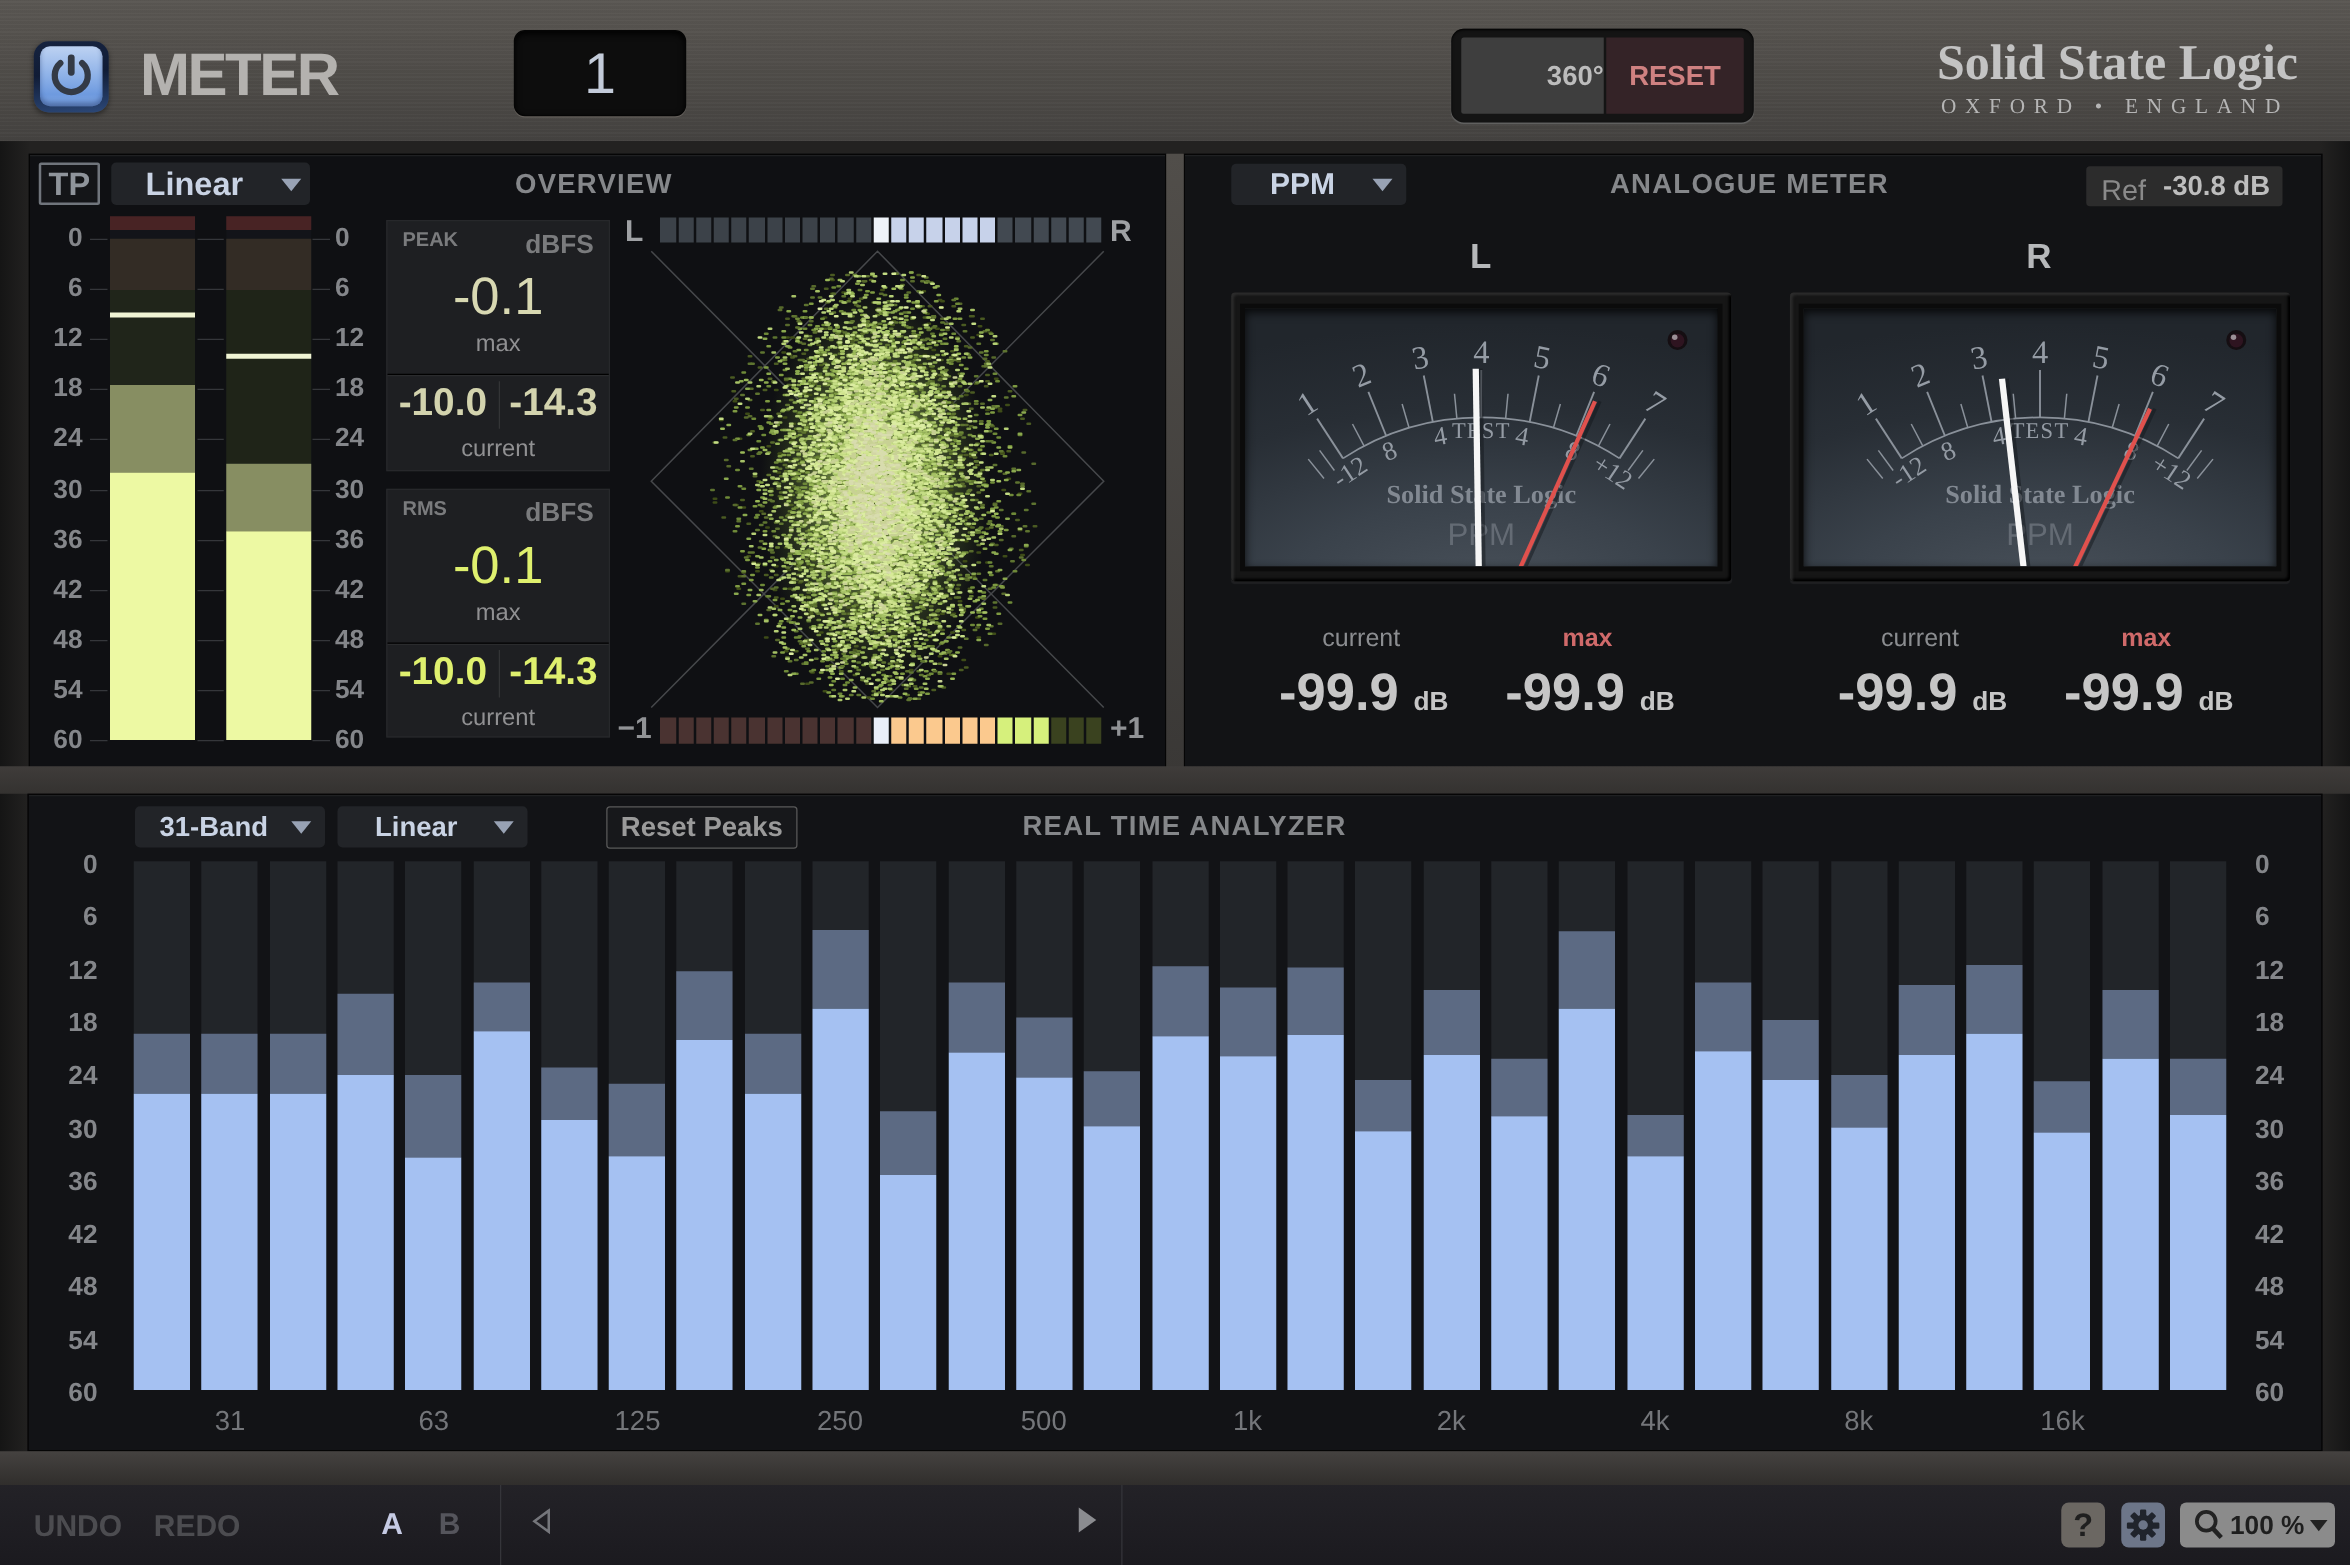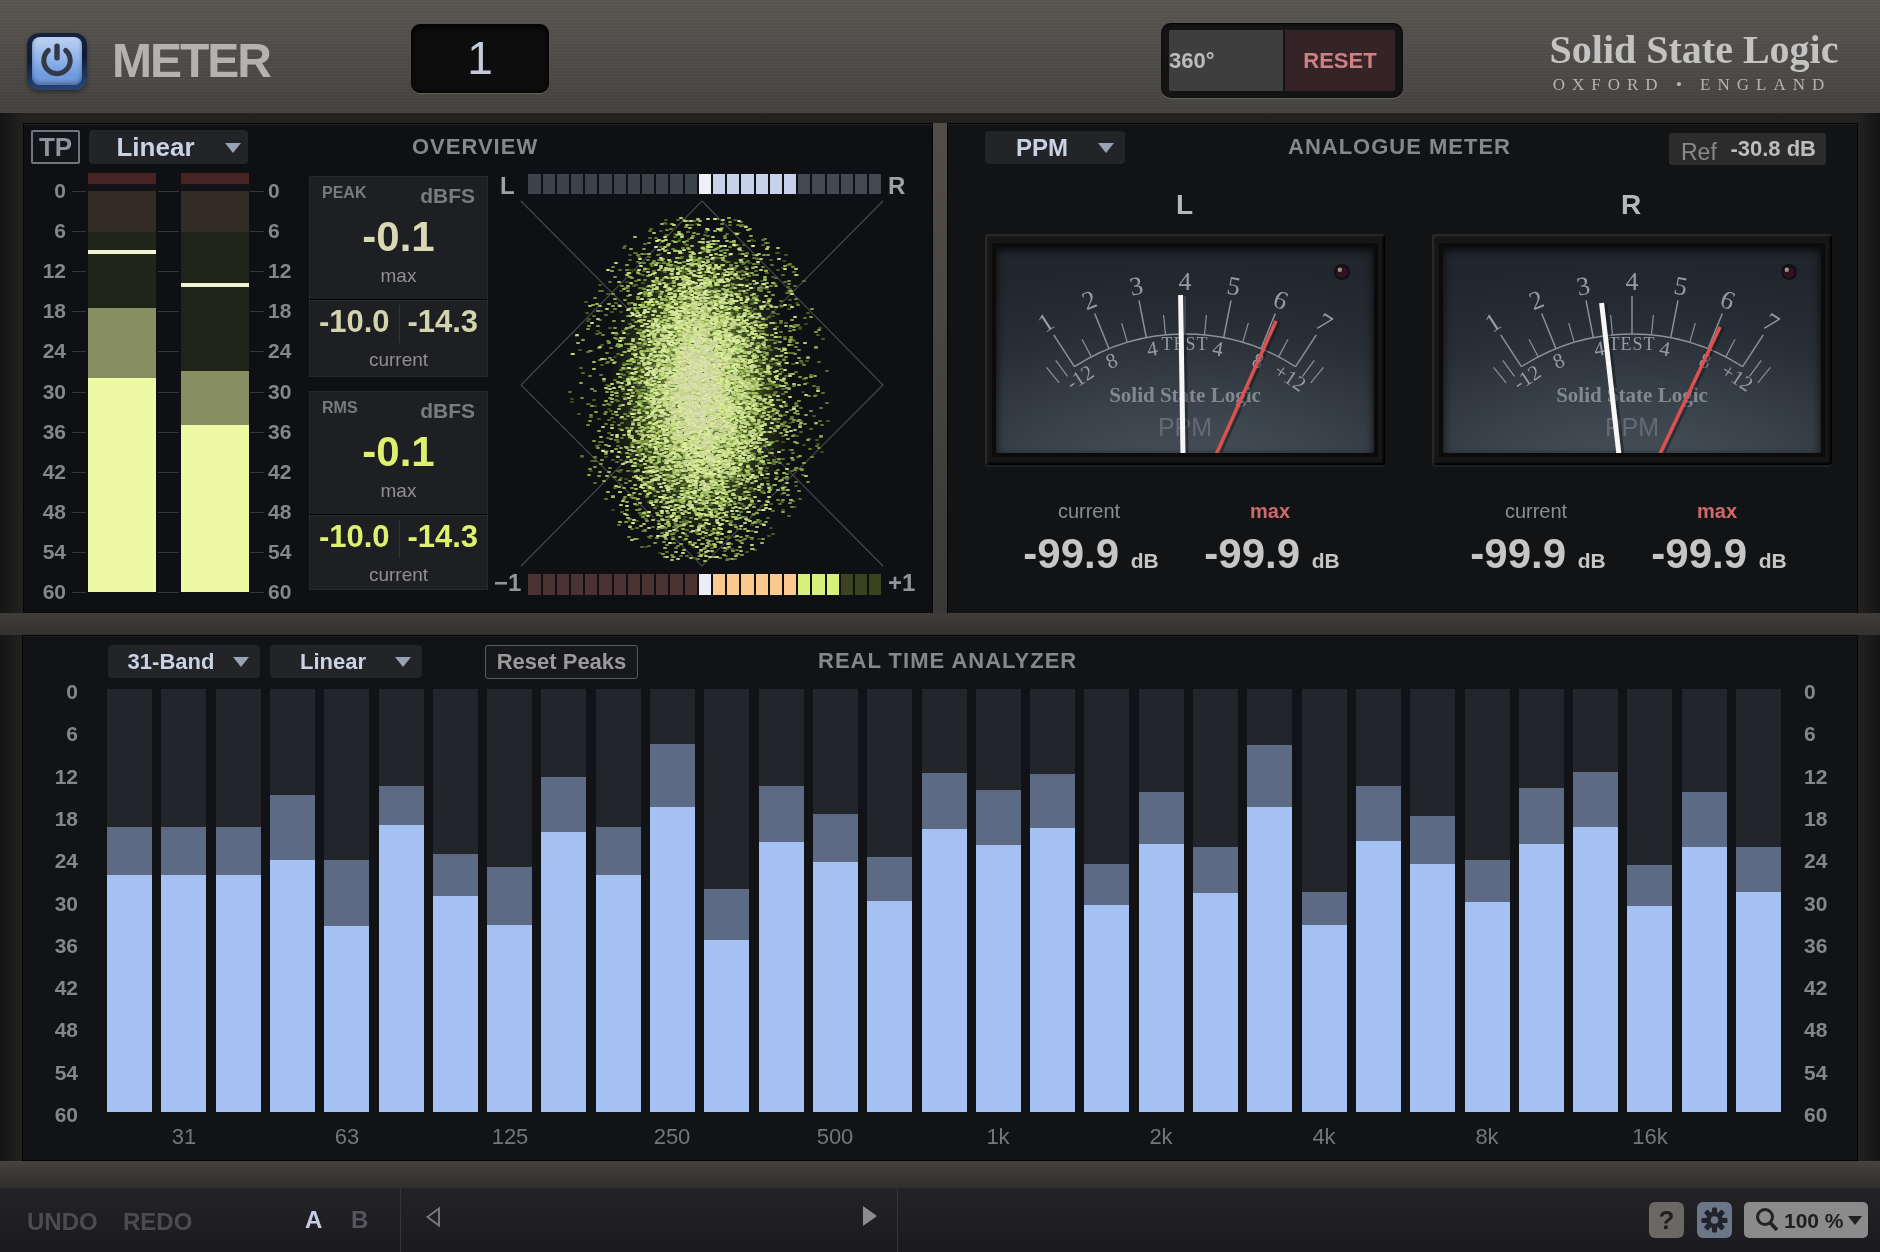--- a/index.html
+++ b/index.html
@@ -23,21 +23,21 @@
 #pwr{position:absolute;left:27px;top:33px;width:60px;height:57px;border-radius:12px;
  background:linear-gradient(175deg,#16233f,#101c36 45%,#2c4878);box-shadow:0 2px 4px #00000066;}
 #pwr .key{position:absolute;left:5px;top:4px;right:5px;bottom:5px;border-radius:8px;
  background:linear-gradient(#bdd2f2,#8db1e8 50%,#6e9adf 80%,#7fa6e2);box-shadow:inset 0 -3px 4px rgba(20,40,90,.45);}
 #pwr svg{position:absolute;left:0;top:0}
 #mtitle{position:absolute;left:112px;top:33px;font-size:48px;font-weight:bold;color:#b4b2af;letter-spacing:-2px}
 .blackbox{position:absolute;background:#0d0d0d;border-radius:9px;border:1px solid #050505;box-shadow:inset 0 2px 5px #000, 0 1px 0 rgba(130,125,118,.45)}
 #box1{left:411px;top:24px;width:138px;height:69px;color:#c3cbd9;font-size:46px;text-align:center;line-height:66px}
 #boxname{left:568px;top:24px;width:534px;height:69px;color:#c3cdde;font-size:46px;text-align:center;line-height:66px}
 #grp360{position:absolute;left:1161px;top:23px;width:242px;height:75px;background:#141414;border-radius:10px;padding:7px;box-shadow:0 1px 1px #666 , inset 0 1px 2px #000}
-#b360{position:absolute;left:8px;top:7px;width:114px;height:61px;background:#3e3e3e;color:#bcbcbc;font-size:22px;font-weight:bold;text-align:left;line-height:61px;border-radius:2px 0 0 2px}
+#b360{position:absolute;left:8px;top:7px;width:114px;height:61px;background:#3e3e3e;color:#bcbcbc;font-size:22px;font-weight:bold;text-align:right;line-height:61px;border-radius:2px 0 0 2px}
 #breset{position:absolute;left:124px;top:7px;width:110px;height:61px;background:#342327;color:#cf8181;font-size:22px;font-weight:bold;text-align:center;line-height:61px;border-radius:0 2px 2px 0}
 #ssl1{position:absolute;left:1524px;top:26px;width:340px;text-align:center;font-family:"Liberation Serif",serif;font-weight:bold;font-size:40px;color:#c3c3c3;white-space:nowrap}
 #ssl2{position:absolute;left:1540px;top:75px;width:304px;text-align:center;font-family:"Liberation Serif",serif;font-size:17px;color:#b5b5b5;letter-spacing:7px}
 
 .title{position:absolute;font-size:22px;font-weight:bold;color:#85878a;letter-spacing:1px}
 .drop{position:absolute;height:33px;background:#222428;border-radius:4px;color:#c9d3e4;font-size:22px;font-weight:bold;text-align:center;padding-right:26px}
 .drop .tri{position:absolute;right:11px;top:12px;width:0;height:0;border-left:8px solid transparent;border-right:8px solid transparent;border-top:10px solid #98a2b4}
 .btnbrd{position:absolute;height:34px;border:1px solid #5a5a5a;border-radius:3px;color:#9a9a9a;font-size:22px;font-weight:bold;text-align:center;background:#17181b}
 #tpbtn{position:absolute;left:31px;top:130px;width:49px;height:34px;border:2px solid #70757c;border-radius:2px;color:#8f949b;font-size:26px;font-weight:bold;text-align:center;line-height:30px;background:#141518}
 .dropbig{font-size:26px !important}
@@ -46,21 +46,21 @@
 .mlab,.mlabr{position:absolute;font-size:21px;font-weight:bold;color:#84868a;width:36px}
 .mlab{text-align:right}
 .rlab{text-align:right}
 .mtick{position:absolute;height:1px;background:#35373b}
 .mbar{position:absolute;width:68px;top:173px;height:419px;background:#131419}
 .seg{position:absolute;left:0;width:100%}
 
 .pbox{position:absolute;left:309px;width:179px;background:#1e1f22;border:1px solid #27282b}
 .pbox .hdr{position:absolute;top:7px;left:12px;font-size:16px;font-weight:bold;color:#7a7b7d}
 .pbox .hdr2{position:absolute;top:7px;right:12px;font-size:21px;font-weight:bold;color:#7a7b7d}
-.pbox .big{position:absolute;top:36px;left:0;width:100%;text-align:center;font-size:42px;font-weight:bold}
+.pbox .big{position:absolute;top:36px;left:0;width:100%;text-align:center;font-size:42px;font-weight:normal}
 .pbox .max{position:absolute;top:88px;left:0;width:100%;text-align:center;font-size:19px;color:#909092}
 .pbox .cur1{position:absolute;top:127px;left:0;width:50%;text-align:center;font-size:31px;font-weight:bold}
 .pbox .cur2{position:absolute;top:127px;left:50%;width:50%;text-align:center;font-size:31px;font-weight:bold}
 .pbox .curlab{position:absolute;top:172px;left:0;width:100%;text-align:center;font-size:19px;color:#909092}
 .pbox .hline{position:absolute;top:122px;left:0;width:100%;height:1px;background:#000;box-shadow:0 1px 0 #2a2b2d}
 .pbox .vline{position:absolute;top:128px;left:50%;width:1px;height:38px;background:#333436}
 
 .avu{position:absolute;width:400px;height:231px;border-radius:3px;background:#161616;box-shadow:inset 2px 2px 2px #2c2c2c,inset -2px -2px 2px #000,0 2px 1px rgba(255,255,255,.06)}
 .avu .face{position:absolute;left:11px;top:13px;width:378px;height:206px;
  background:radial-gradient(120% 108% at 50% 114%, #4a525b 0%, #3a424b 36%, #282e35 70%, #21262c 100%);box-shadow:0 0 0 4px #0b0b0b,inset 0 3px 8px #000c}

